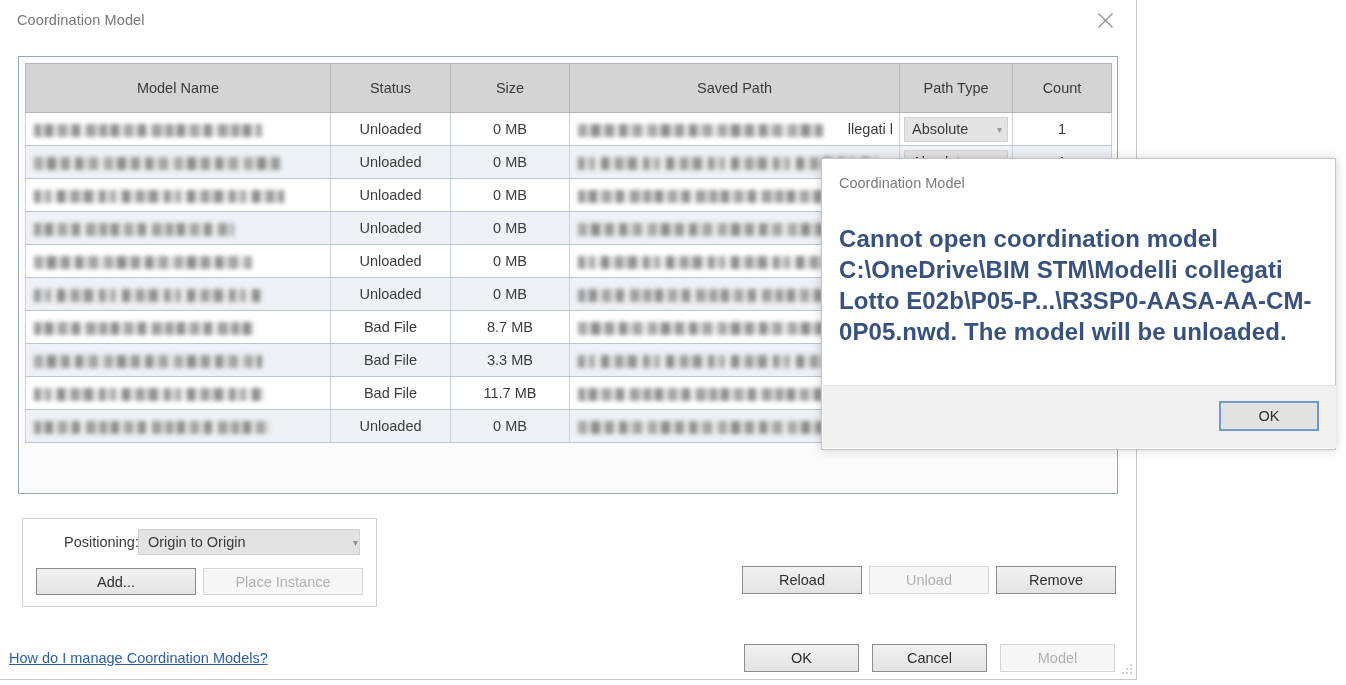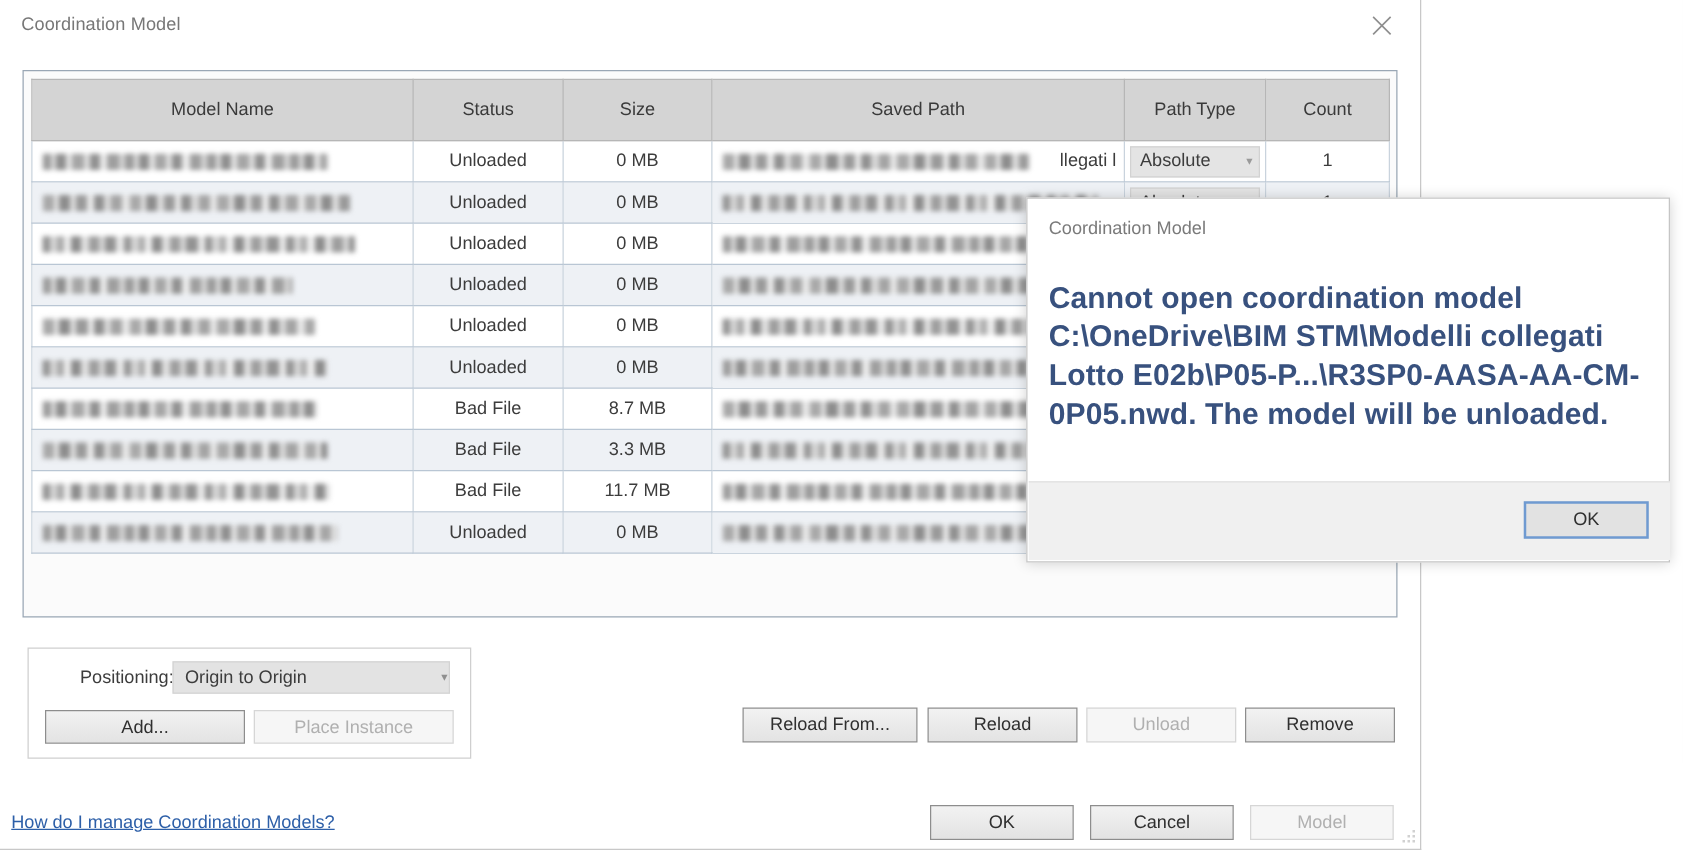--- a/index.html
+++ b/index.html
@@ -448,21 +448,20 @@
   <div id="positioning-group">
     <div id="positioning-label">Positioning:</div>
     <div id="positioning-select">
       <span>Origin to Origin</span>
       <span class="caret">▾</span>
     </div>
     <div class="btn disabled" id="place-instance-button">Place Instance</div>
     <div class="btn" id="add-button">Add...</div>
   </div>
 
-  <div class="btn" id="reload-from-button">Reload From...</div>
   <div class="btn" id="reload-button">Reload</div>
   <div class="btn disabled" id="unload-button">Unload</div>
   <div class="btn" id="remove-button">Remove</div>
 
   <div id="help-link">How do I manage Coordination Models?</div>
   <div class="btn" id="ok-button">OK</div>
   <div class="btn" id="cancel-button">Cancel</div>
   <div class="btn disabled" id="apply-button">Model</div>
 
   <div id="resize-grip">

